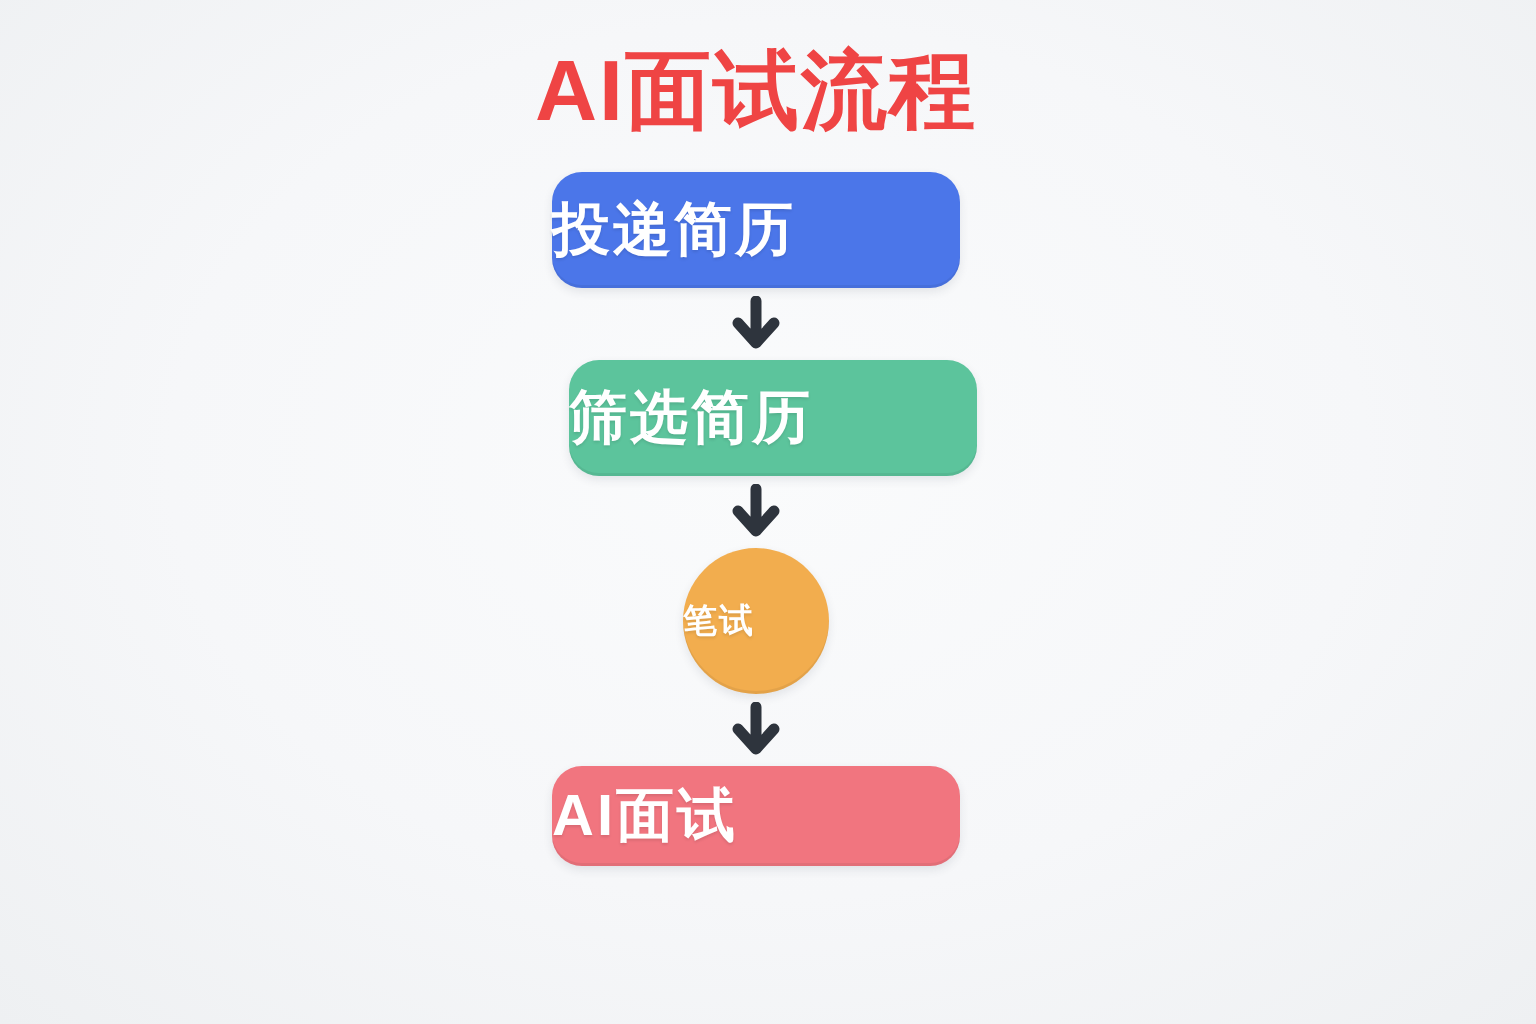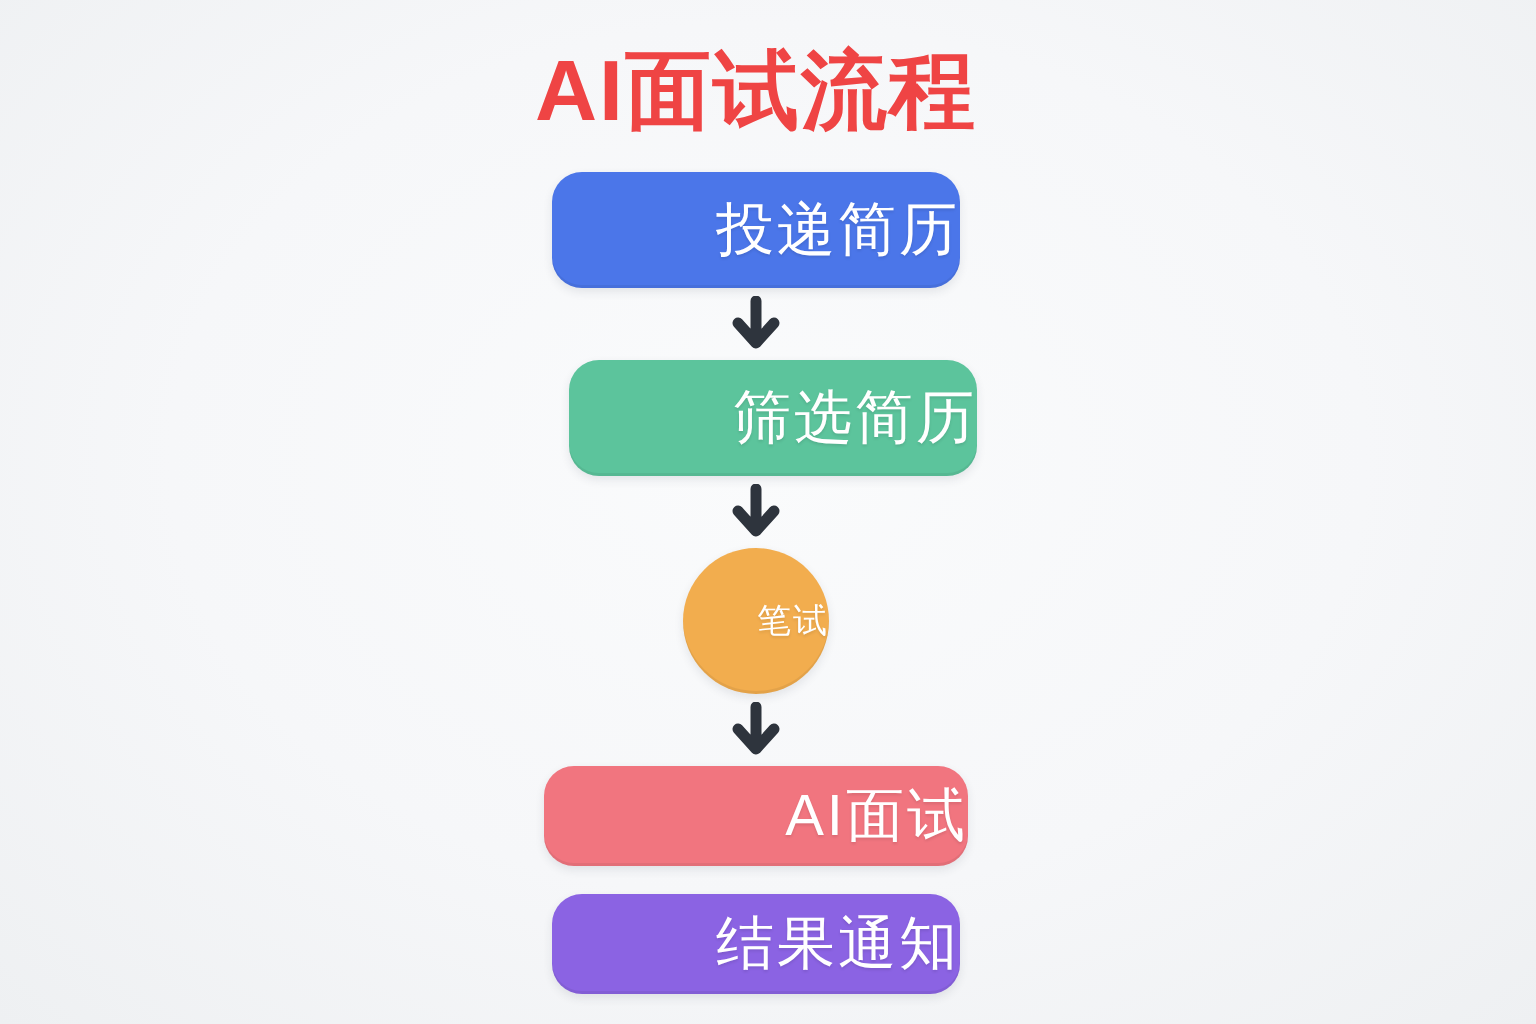--- a/index.html
+++ b/index.html
@@ -27,23 +27,23 @@
     font-size: 86px;
     line-height: 1.12;
     font-weight: 800;
     letter-spacing: 2px;
     margin: 0 0 34px 0;
     text-align: center;
   }
   .node {
     display: flex;
     align-items: center;
-    justify-content: flex-end;
+    justify-content: flex-start;
     color: #ffffff;
-    font-weight: 400;
+    font-weight: 700;
     letter-spacing: 3px;
     box-shadow: 0 4px 10px rgba(40, 50, 70, 0.10), inset 0 -3px 0 rgba(0,0,0,0.06);
     text-shadow: 0 2px 3px rgba(0,0,0,0.10);
   }
   .node-rect {
     width: 408px;
     border-radius: 30px;
     font-size: 58px;
   }
   .node-tall   { height: 116px; }
@@ -94,23 +94,20 @@
   <div class="node node-circle" style="background-color: rgb(242, 173, 78);">
     <span>笔试</span>
   </div>
 
   <div class="flow-arrow" style="color: rgb(46, 52, 61);">
     <svg width="50" height="56" viewBox="0 0 50 56" fill="none">
       <path d="M25 5 V41 M7 27 L25 47 L43 27" stroke="currentColor" stroke-width="11" stroke-linecap="round" stroke-linejoin="round"></path>
     </svg>
   </div>
 
-  <div class="node node-rect node-medium" style="background-color: rgb(241, 117, 127); padding-left: 16px;">
+  <div class="node node-rect node-medium" style="background-color: rgb(241, 117, 127);">
     <span>AI面试</span>
   </div>
 
   <div class="gap-small"></div>
 
-  <div class="node node-rect node-medium" style="background-color: rgb(139, 99, 227);">
-    <span>结果通知</span>
-  </div>
 
 </div>
 
 </body></html>

